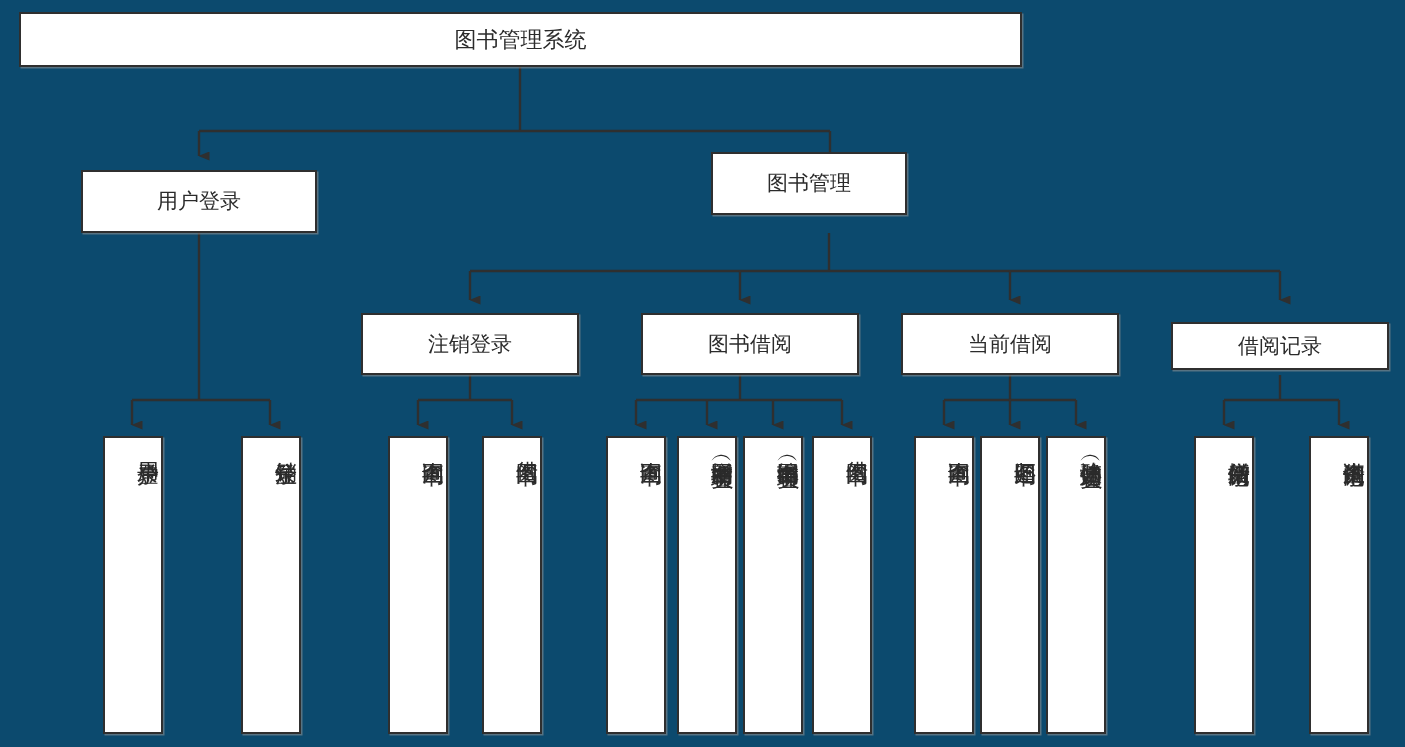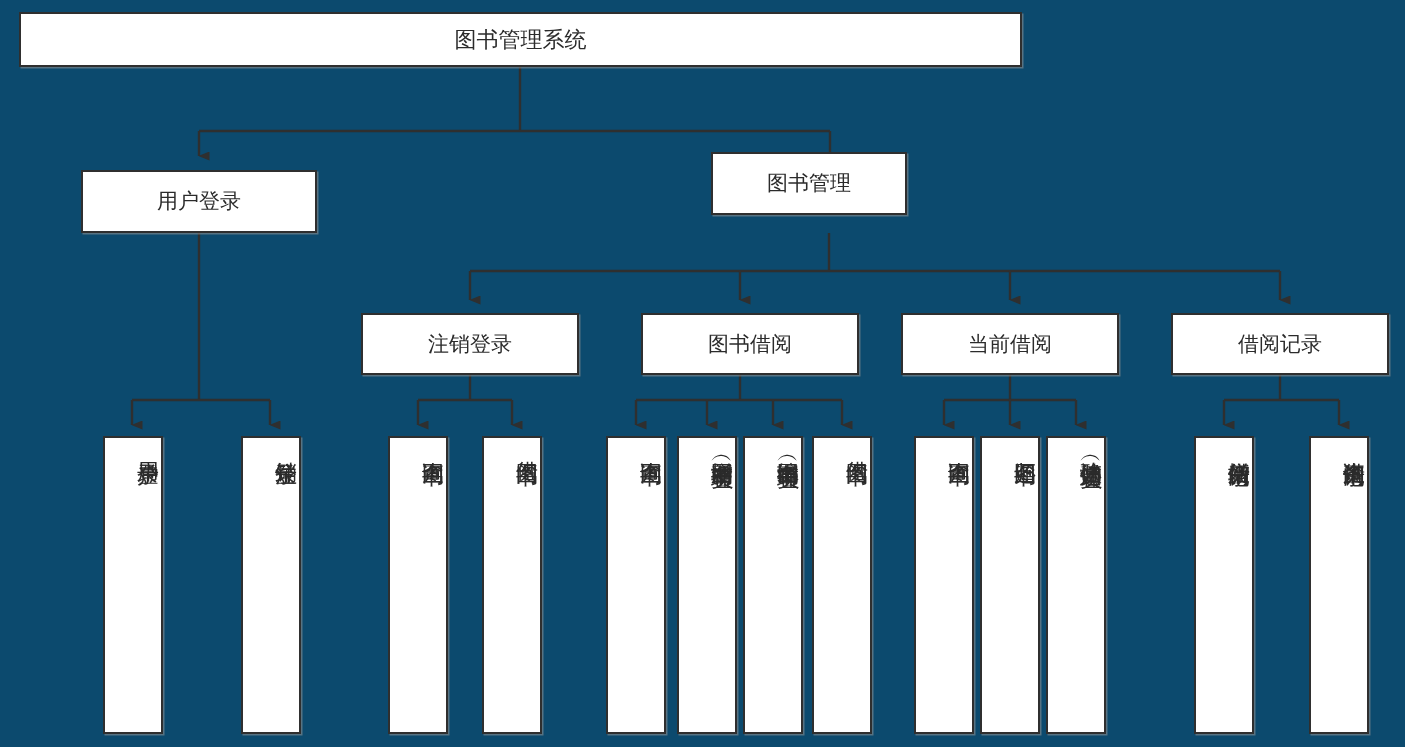--- a/index.html
+++ b/index.html
@@ -138,21 +138,21 @@
 
   <div class="node horiz" style="left:361px; top:313px; width:218px; height:62px;">
     <span class="label">注销登录</span>
   </div>
   <div class="node horiz" style="left:641px; top:313px; width:218px; height:62px;">
     <span class="label">图书借阅</span>
   </div>
   <div class="node horiz" style="left:901px; top:313px; width:218px; height:62px;">
     <span class="label">当前借阅</span>
   </div>
-  <div class="node horiz" style="left:1171px; top:313px; width:218px; height:62px;">
+  <div class="node horiz" style="left:1171px; top:322px; width:218px; height:48px;">
     <span class="label">借阅记录</span>
   </div>
 
   <div class="node vert" style="left:103px; top:436px; width:60px; height:298px;">
     <span class="label">用户登录</span>
   </div>
   <div class="node vert" style="left:241px; top:436px; width:60px; height:298px;">
     <span class="label">注销登录</span>
   </div>
 

